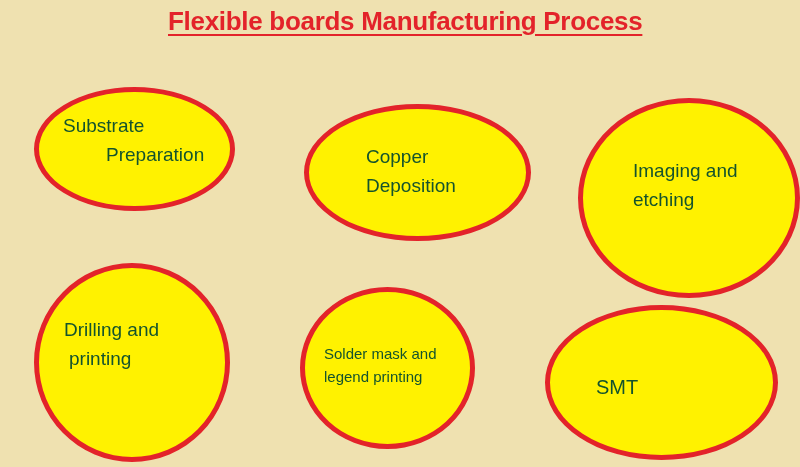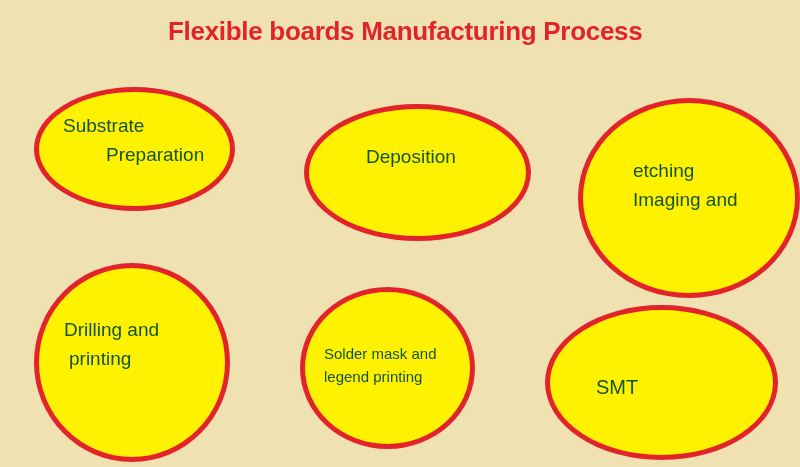--- a/index.html
+++ b/index.html
@@ -1,40 +1,41 @@
 <!DOCTYPE html>
 <html><head>
 <meta charset="utf-8">
 <style>
   html,body{margin:0;padding:0;}
   body{width:800px;height:467px;background:#efe1b0;position:relative;overflow:hidden;font-family:"Liberation Sans","DejaVu Sans",sans-serif;}
-  .title{position:absolute;left:168px;top:16px;font-size:26px;font-weight:bold;color:#e3232a;text-decoration-thickness:2px;text-underline-offset:4px;white-space:nowrap;letter-spacing:-0.3px;}
+  .title{position:absolute;left:168px;top:6px;font-size:26px;font-weight:bold;color:#e3232a;text-decoration:underline;text-decoration-thickness:2px;text-underline-offset:4px;white-space:nowrap;letter-spacing:-0.3px;}
   .ell{position:absolute;box-sizing:border-box;background:#fff200;border:5px solid #e3232a;border-radius:50%;}
   .lbl{position:absolute;color:#14532d;font-weight:normal;white-space:nowrap;line-height:29px;font-size:19px;}
 </style>
 </head>
 <body>
 
 <div class="title">Flexible boards Manufacturing Process</div>
 
 <div class="ell" style="left:34px;top:87px;width:201px;height:124px;"></div>
 <div class="lbl" style="left:63px;top:111px;">
   <div>Substrate</div>
   <div style="padding-left:5px;margin-left:38px;">Preparation</div>
 </div>
 
 <div class="ell" style="left:304px;top:104px;width:227px;height:137px;"></div>
 <div class="lbl" style="left:366px;top:142px;">
+  <div>Copper</div>
   <div>Deposition</div>
 </div>
 
 <div class="ell" style="left:578px;top:98px;width:222px;height:200px;"></div>
 <div class="lbl" style="left:633px;top:156px;">
+  <div>Imaging and</div>
   <div>etching</div>
-  <div>Imaging and</div>
 </div>
 
 <div class="ell" style="left:34px;top:263px;width:196px;height:199px;"></div>
 <div class="lbl" style="left:64px;top:315px;">
   <div>Drilling and</div>
   <div style="padding-left:5px;">printing</div>
 </div>
 
 <div class="ell" style="left:300px;top:287px;width:175px;height:162px;"></div>
 <div class="lbl" style="left:324px;top:342px;font-size:15px;line-height:23px;text-align:left;">

